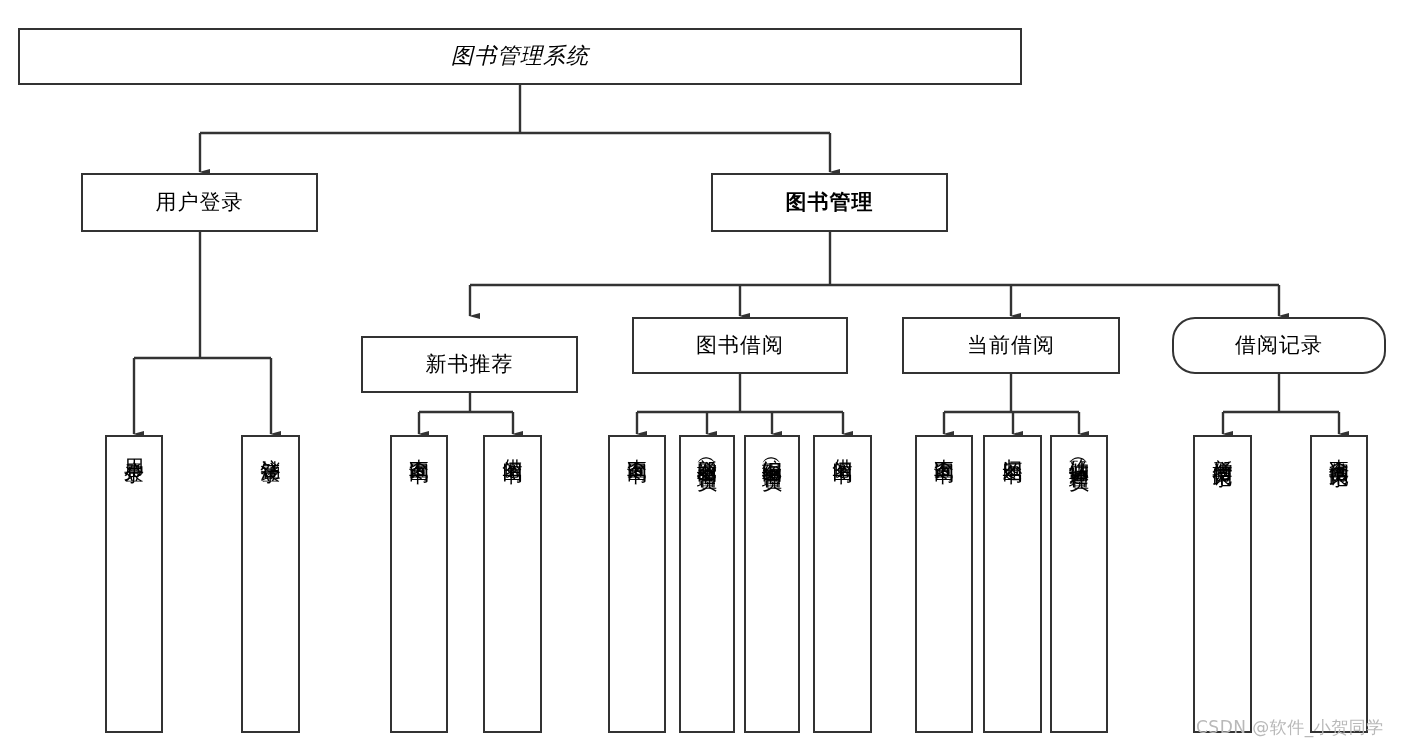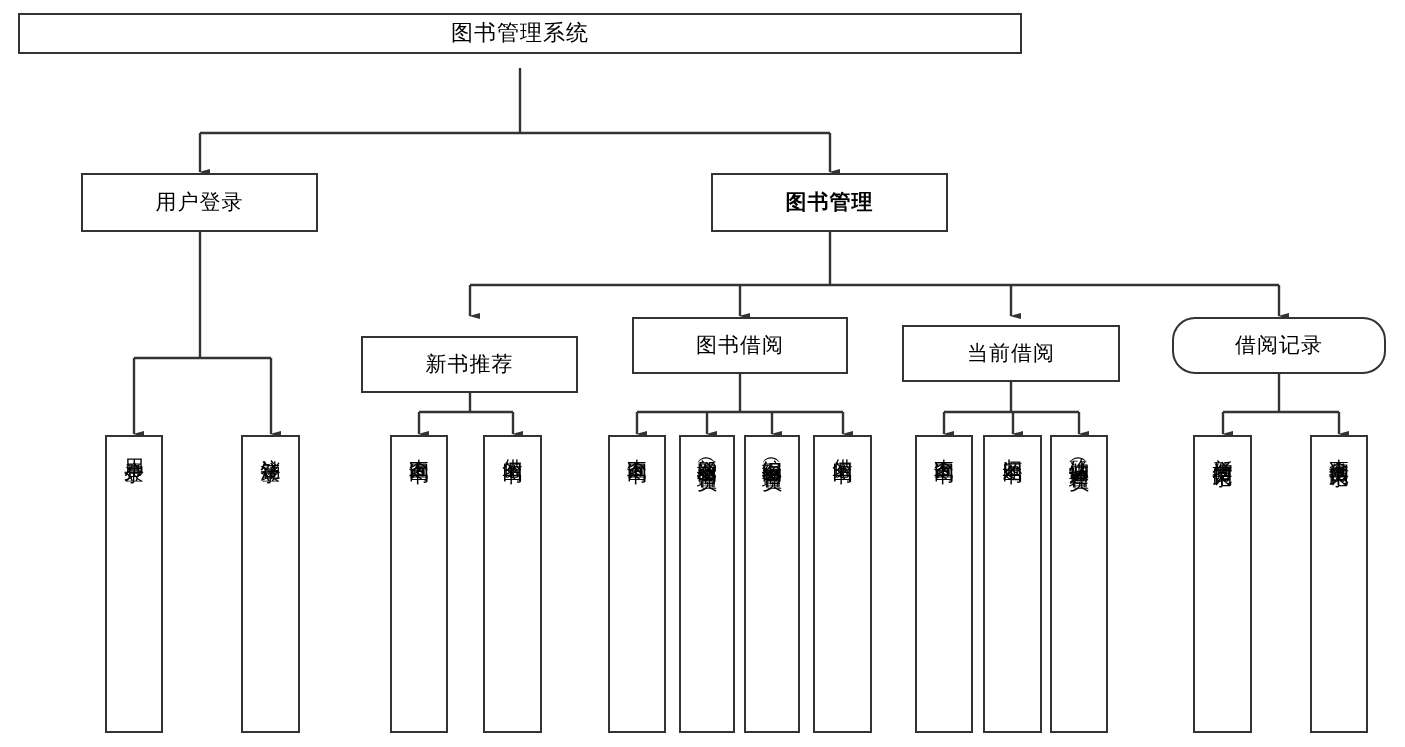--- a/index.html
+++ b/index.html
@@ -113,36 +113,36 @@
         <path d="M 1013 412 L 1013 434" marker-end="url(#arrowhead)"></path>
         <path d="M 1079 412 L 1079 434" marker-end="url(#arrowhead)"></path>
         <path d="M 1279 374 L 1279 412"></path>
         <path d="M 1223 412 L 1339 412"></path>
         <path d="M 1223 412 L 1223 434" marker-end="url(#arrowhead)"></path>
         <path d="M 1339 412 L 1339 434" marker-end="url(#arrowhead)"></path>
       </g>
   </svg>
 
   <div id="node-layer">
-      <div class="node horizontal root" style="left: 18px; top: 13px; width: 1004px; height: 41px;">
+      <div class="node horizontal root" style="left: 18px; top: 28px; width: 1004px; height: 57px; font-style: italic;">
         <span>图书管理系统</span>
       </div>
       <div class="node horizontal" style="left: 81px; top: 173px; width: 237px; height: 59px;">
         <span>用户登录</span>
       </div>
       <div class="node horizontal" style="left: 711px; top: 173px; width: 237px; height: 59px; font-weight: bold;">
         <span>图书管理</span>
       </div>
       <div class="node horizontal" style="left: 361px; top: 336px; width: 217px; height: 57px;">
         <span>新书推荐</span>
       </div>
       <div class="node horizontal" style="left: 632px; top: 317px; width: 216px; height: 57px;">
         <span>图书借阅</span>
       </div>
-      <div class="node horizontal" style="left: 902px; top: 317px; width: 218px; height: 57px; margin-top: 8px;">
+      <div class="node horizontal" style="left: 902px; top: 317px; width: 218px; height: 57px;">
         <span>当前借阅</span>
       </div>
       <div class="node horizontal" style="left: 1172px; top: 317px; width: 214px; height: 57px; border-radius: 23px;">
         <span>借阅记录</span>
       </div>
       <div class="node vertical" style="left: 105px; top: 435px; width: 58px; height: 298px;">
         <span class="vlabel">用户登录</span>
       </div>
       <div class="node vertical" style="left: 241px; top: 435px; width: 59px; height: 298px;">
         <span class="vlabel">注销登录</span>
@@ -175,14 +175,15 @@
         <span class="vlabel">确认归还（管理员）</span>
       </div>
       <div class="node vertical" style="left: 1193px; top: 435px; width: 59px; height: 298px;">
         <span class="vlabel">新增借阅记录</span>
       </div>
       <div class="node vertical" style="left: 1310px; top: 435px; width: 58px; height: 298px;">
         <span class="vlabel">查询借阅记录</span>
       </div>
     </div>
 
+  <div class="watermark" style="left: 1196px; top: 716px;">CSDN @软件_小贺同学</div>
 
 </div>
 
 </body></html>

